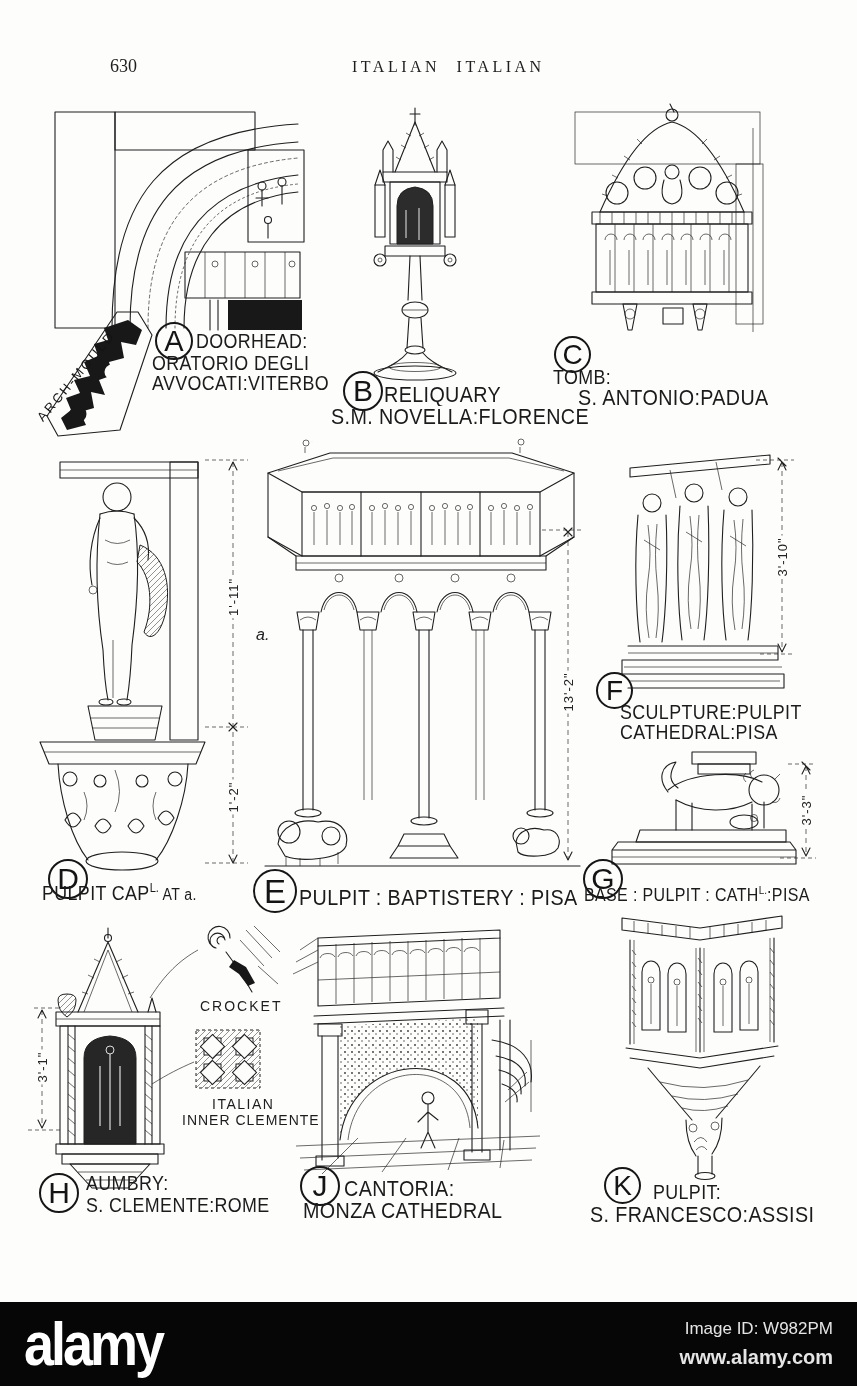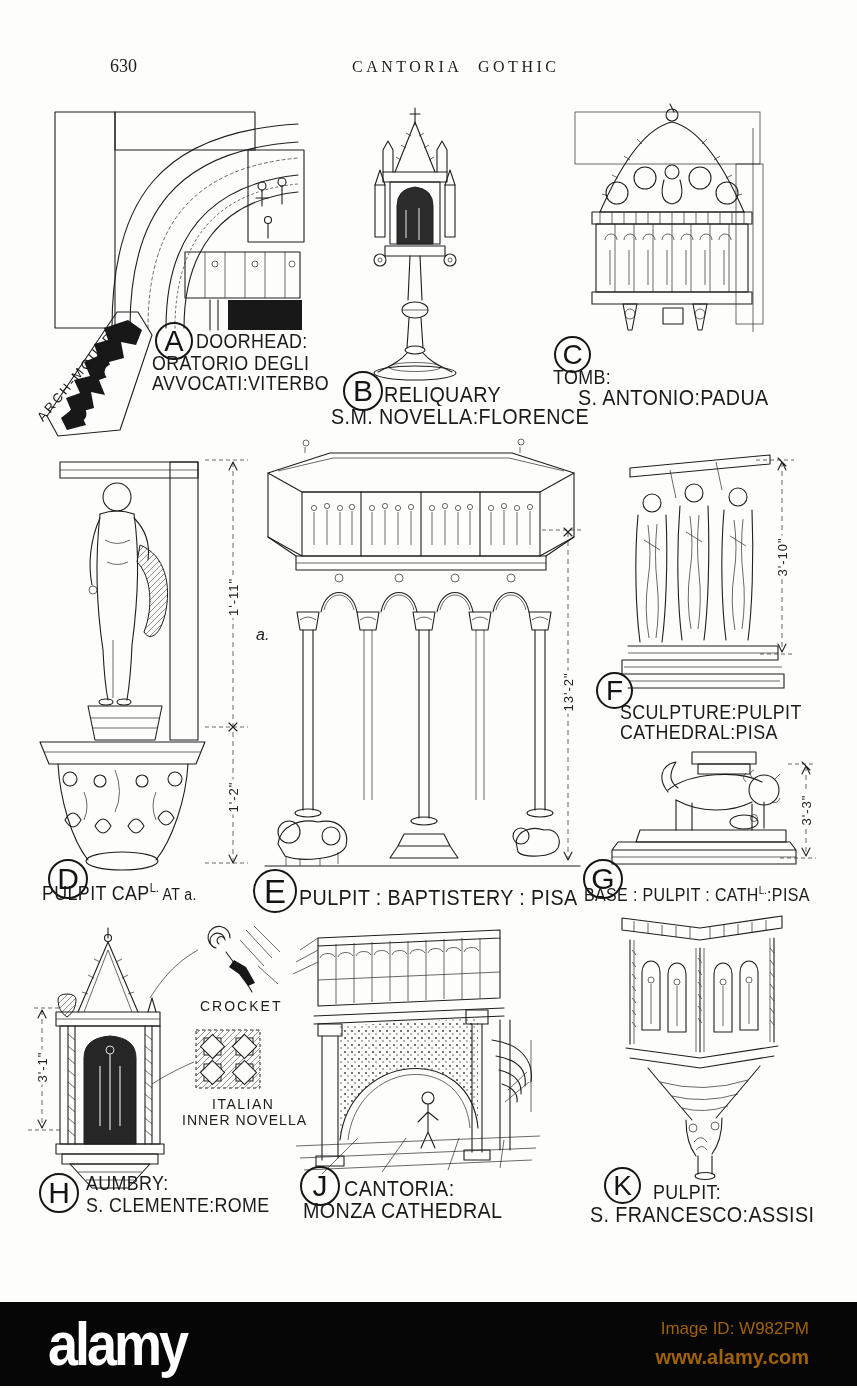--- a/index.html
+++ b/index.html
@@ -15,33 +15,33 @@
   .dim{font-size:13px;letter-spacing:1px;color:#222;background:#fdfdfc;padding:0 2px;
        transform:translate(-50%,-50%) rotate(-90deg);}
   .rot-label{font-size:13px;letter-spacing:2.5px;color:#141414;transform:translate(-50%,-50%) rotate(-50deg);}
   .marker-a{font-size:16px;font-style:italic;color:#222;}
   sup{font-size:.62em;vertical-align:super;letter-spacing:0;}
   svg{position:absolute;left:0;top:0;}
   .ln{stroke:#1f1f1f;stroke-width:1.1;fill:none;stroke-linejoin:round;stroke-linecap:round;}
   .ln-thin{stroke:#2a2a2a;stroke-width:.7;fill:none;}
   .fill-dk{fill:#181818;stroke:none;}
   #watermark-bar{position:absolute;left:0;top:1302px;width:857px;height:84px;background:#060606;
-        display:flex;align-items:center;justify-content:space-between;padding:0 48px;box-sizing:border-box;gap:16px;}
+        display:flex;align-items:center;justify-content:space-between;padding:0 24px;box-sizing:border-box;gap:16px;}
   #brand{color:#fff;font-size:54px;font-weight:bold;letter-spacing:-3px;transform:scaleY(1.12);}
-  #wm-right{text-align:right;color:#a16207;line-height:1.5;}
+  #wm-right{text-align:right;color:#e5e5e5;line-height:1.5;}
   #wm-id{font-size:17px;}
   #wm-url{font-size:20px;font-weight:bold;}
 </style>
 </head>
 <body>
 
 <div id="page">
 
   <div class="abs serif" style="left:110px;top:56px;font-size:18px;">630</div>
-  <div class="abs serif" style="left:352px;top:58px;font-size:16px;letter-spacing:3.5px;word-spacing:9px;">CANTORIA GOTHIC</div>
+  <div class="abs serif" style="left:352px;top:58px;font-size:16px;letter-spacing:3.5px;word-spacing:9px;">ITALIAN ITALIAN</div>
 
   <svg width="857" height="1390" viewBox="0 0 857 1390">
     <defs>
       <pattern id="brick" width="26" height="15" patternUnits="userSpaceOnUse">
         <path d="M0 .5 H26 M0 8 H26 M7 .5 V8 M19 8 V15" stroke="#3a3a3a" stroke-width=".7" fill="none"></path>
       </pattern>
       <pattern id="hatch" width="6" height="6" patternUnits="userSpaceOnUse">
         <path d="M0 6 L6 0" stroke="#4a4a4a" stroke-width=".6"></path>
       </pattern>
       <pattern id="dots" width="7" height="7" patternUnits="userSpaceOnUse">
@@ -410,21 +410,21 @@
 
   <div class="abs cap" style="left:620px;top:701px;">SCULPTURE:PULPIT</div>
   <div class="abs cap" style="left:620px;top:721px;">CATHEDRAL:PISA</div>
 
   <div class="abs cap cap-sm" style="left:584px;top:884px;"><span>BASE : PULPIT : CATH</span><sup>L.</sup><span>:PISA</span></div>
 
   <div class="abs cap" style="left:86px;top:1172px;">AUMBRY:</div>
   <div class="abs cap" style="left:86px;top:1194px;">S. CLEMENTE:ROME</div>
   <div class="abs" style="left:200px;top:998px;font-size:14px;letter-spacing:2px;">CROCKET</div>
   <div class="abs" style="left:212px;top:1096px;font-size:14px;letter-spacing:1.5px;">ITALIAN</div>
-  <div class="abs" style="left:182px;top:1112px;font-size:14px;letter-spacing:1px;">INNER NOVELLA</div>
+  <div class="abs" style="left:182px;top:1112px;font-size:14px;letter-spacing:1px;">INNER CLEMENTE</div>
 
   <div class="abs cap cap-lg" style="left:344px;top:1176px;">CANTORIA:</div>
   <div class="abs cap cap-lg" style="left:303px;top:1198px;">MONZA CATHEDRAL</div>
 
   <div class="abs cap" style="left:653px;top:1181px;">PULPIT:</div>
   <div class="abs cap cap-lg" style="left:590px;top:1202px;">S. FRANCESCO:ASSISI</div>
 
   <div class="abs dim" style="left:233px;top:597px;">1'-11"</div>
   <div class="abs dim" style="left:233px;top:797px;">1'-2"</div>
   <div class="abs dim" style="left:568px;top:692px;">13'-2"</div>

